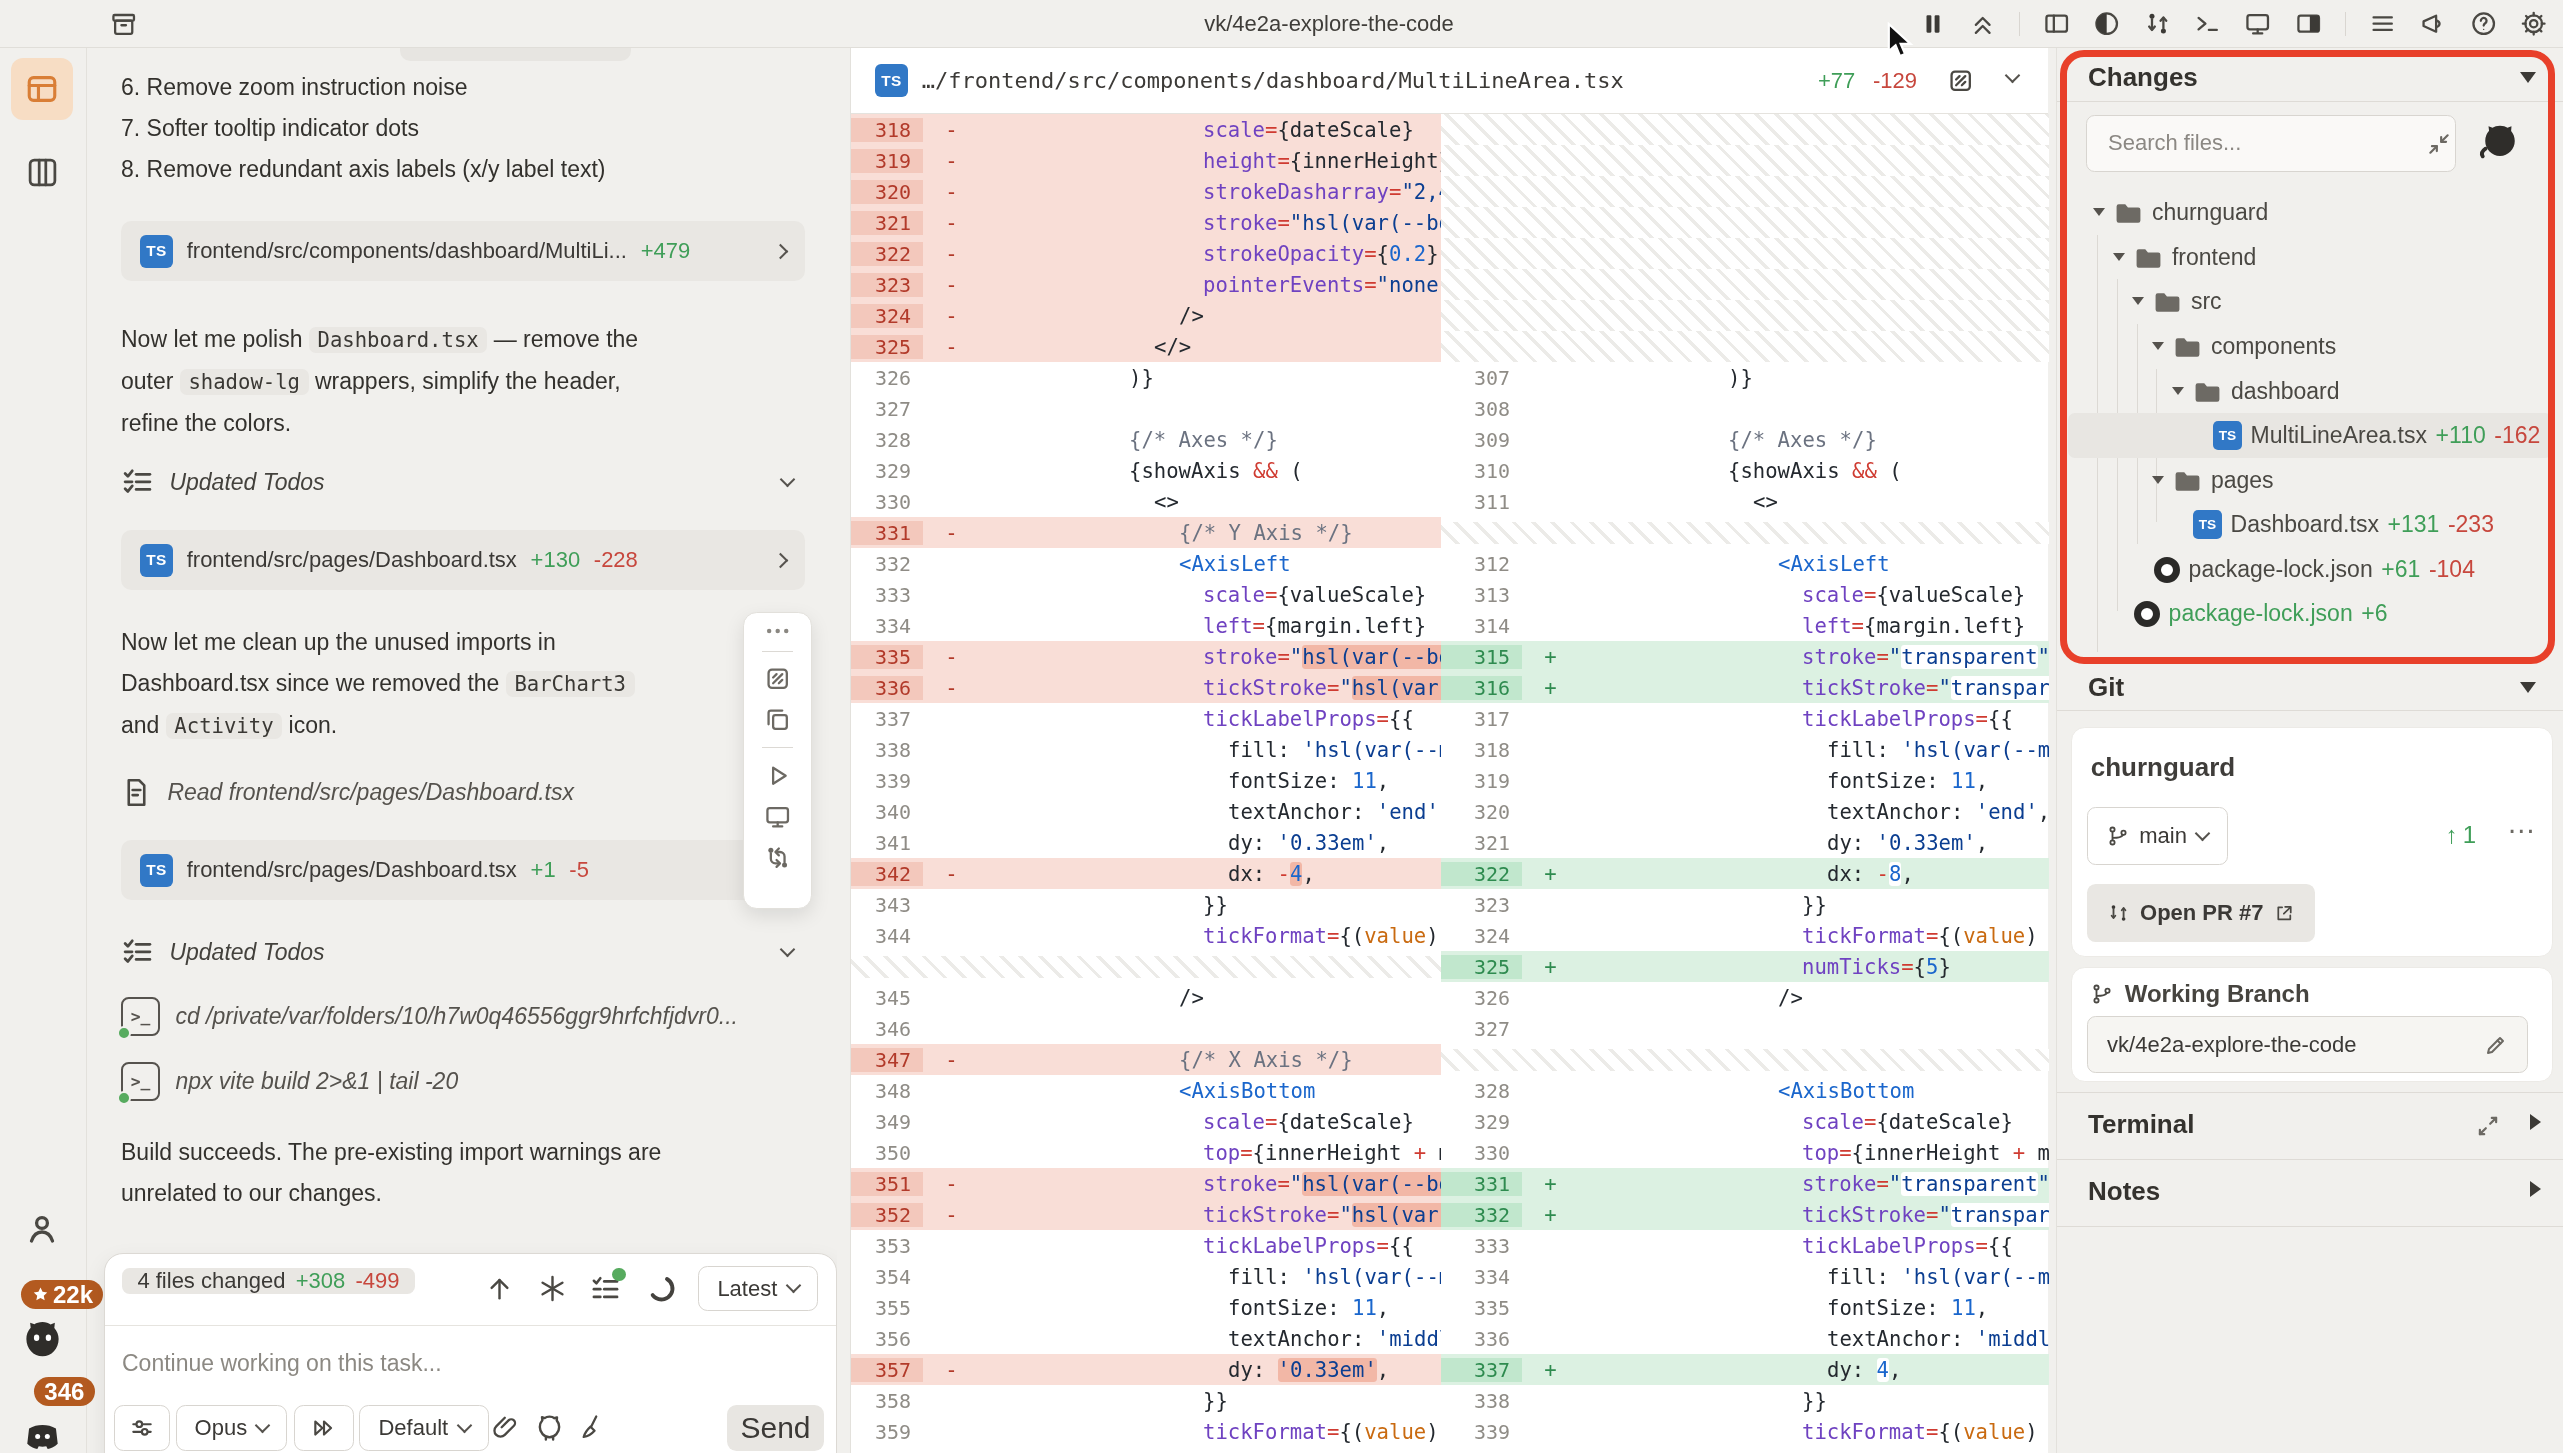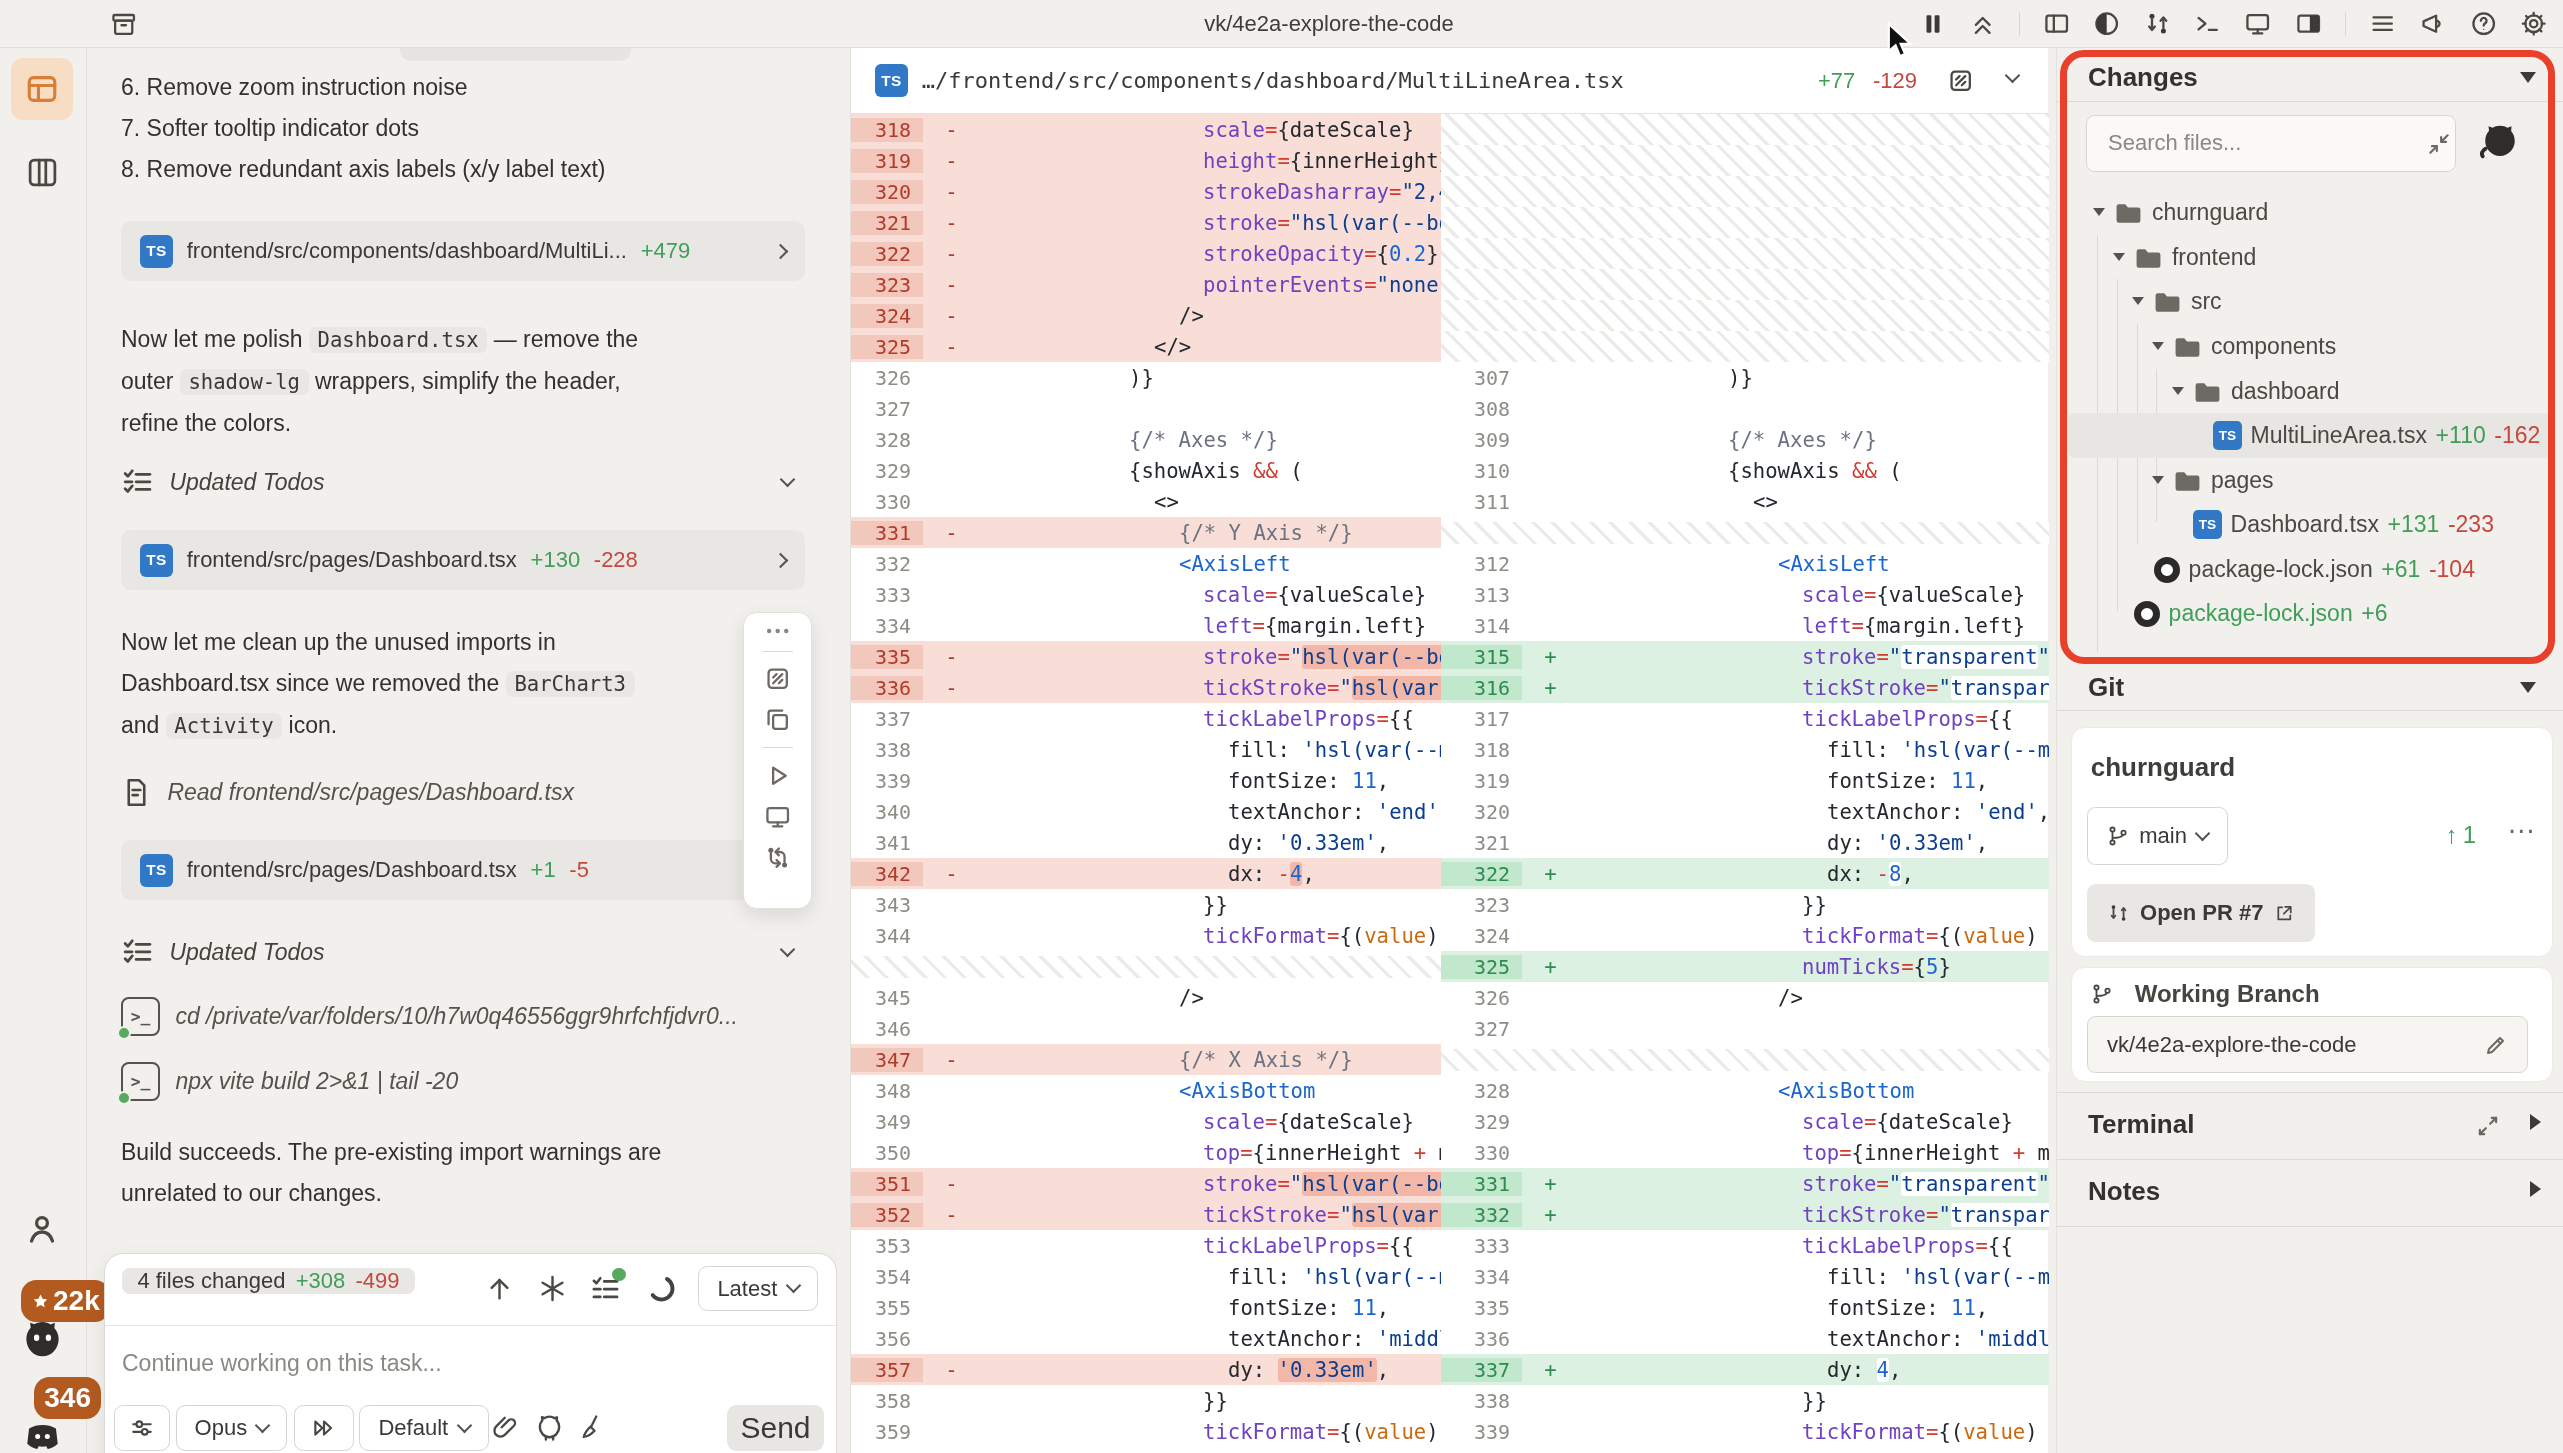--- a/index.html
+++ b/index.html
@@ -11,22 +11,22 @@
   .ico{stroke:#4a4843;stroke-width:2;fill:none;stroke-linecap:round;stroke-linejoin:round;}
 
   
   #topbar{position:absolute;left:0;top:0;width:2563px;height:48px;border-bottom:0.9px solid #e0ded9;}
   #tb-title{position:absolute;left:1329px;top:11px;transform:translateX(-50%);font-size:22px;font-weight:500;color:#3f3d39;}
   #tb-right{position:absolute;right:15.4px;top:0;height:48px;display:flex;align-items:center;gap:23px;}
   .tb-sep{width:0.9px;height:24px;background:#d9d6d1;}
   
   #rail{position:absolute;left:0;top:48px;width:85px;height:1406px;}
   .rail-btn{position:absolute;left:11px;width:62px;height:62px;border-radius:12px;display:flex;align-items:center;justify-content:center;}
-  .rail-badge{position:absolute;border-radius:15.4px;background:#b35a20;color:#fff;font-size:28px;font-weight:700;
-              display:flex;align-items:center;justify-content:center;gap:4.3px;z-index:3;padding:0 10.3px;height:42px;}
+  .rail-badge{position:absolute;border-radius:15.4px;background:#b35a20;color:#fff;font-size:24px;font-weight:700;
+              display:flex;align-items:center;justify-content:center;gap:4.3px;z-index:3;padding:0 10.3px;height:29px;}
   
   #chat{position:absolute;left:86px;top:48px;width:751px;height:1406px;border-left:0.9px solid #e3e1dc;overflow:hidden;}
   .chat-text{font-size:23px;line-height:41px;color:#33312d;}
   .ccode{font-family:"DejaVu Sans Mono",monospace;font-size:20.6px;background:#e9e7e3;border-radius:6.9px;padding:0.9px 8.6px;color:#3a3834;}
   .chip{position:absolute;left:34px;width:684px;height:60px;background:#e9e7e3;border-radius:10.3px;display:flex;align-items:center;padding:0 19px;gap:13.7px;}
   .chip-path{font-size:22px;color:#3b3936;white-space:nowrap;overflow:hidden;}
   .cgreen{color:#3f9e58;font-size:22px;}
   .cred{color:#c7473d;font-size:22px;}
   .tsbadge{width:33px;height:33px;border-radius:6px;background:#3178c6;color:#fff;font-size:15.4px;font-weight:700;
            display:flex;align-items:center;justify-content:center;flex:0 0 33px;letter-spacing:0.4px;}
@@ -748,21 +748,21 @@
         <span>Open PR #7</span>
         <svg width="20.6" height="20.6" viewBox="0 0 24 24" class="ico">
             <path d="M9.5 5H5v14h14v-4.5"></path>
             <polyline points="13,4.5 19.5,4.5 19.5,11"></polyline>
             <line x1="19" y1="5" x2="11.5" y2="12.5"></line>
           </svg>
       </div>
     </div>
 
     <div class="card" style="top:919px;height:115px;">
-      <div class="abs" style="left:19px;top:12px;display:flex;align-items:center;gap:22px;">
+      <div class="abs" style="left:19px;top:12px;display:flex;align-items:center;gap:12px;">
         <svg width="22" height="22" viewBox="0 0 24 24" class="ico">
             <circle cx="6" cy="5" r="2.3"></circle>
             <circle cx="6" cy="19" r="2.3"></circle>
             <circle cx="18" cy="8.5" r="2.3"></circle>
             <line x1="6" y1="7.3" x2="6" y2="16.7"></line>
             <path d="M17.4 10.8C16 13 12 14 6.5 14"></path>
           </svg>
         <span style="font-size:24px;font-weight:600;color:#46443f;">Working Branch</span>
       </div>
       <div class="abs" style="left:15.4px;top:48px;width:441px;height:57px;border:1.3px solid #d8d5d0;border-radius:8.6px;background:#f6f5f2;display:flex;align-items:center;padding:0 19px;">

